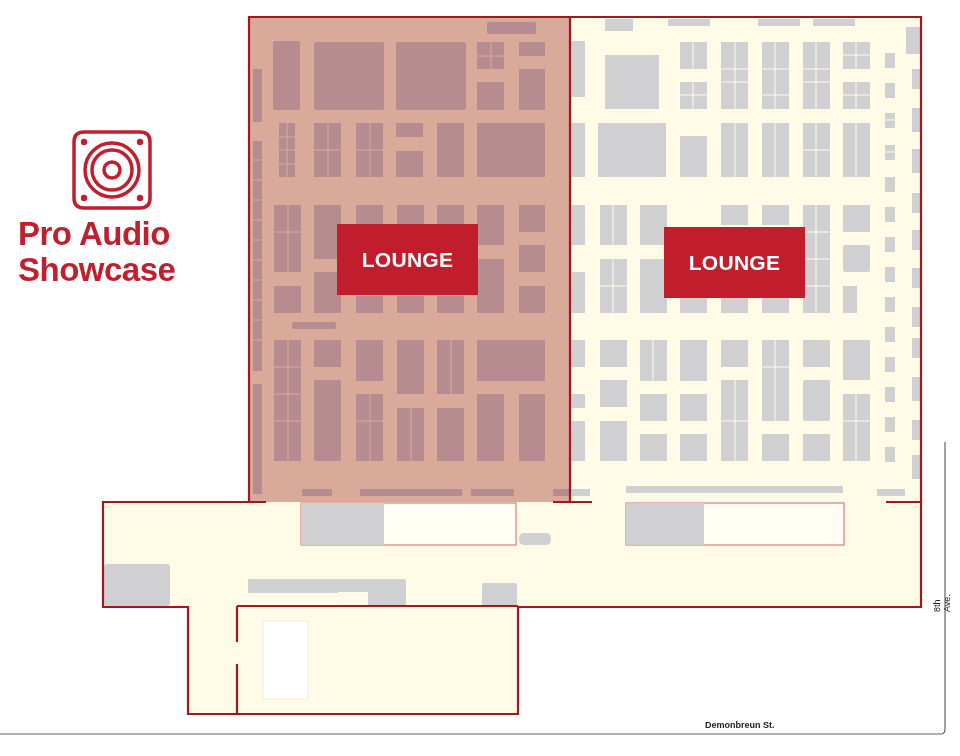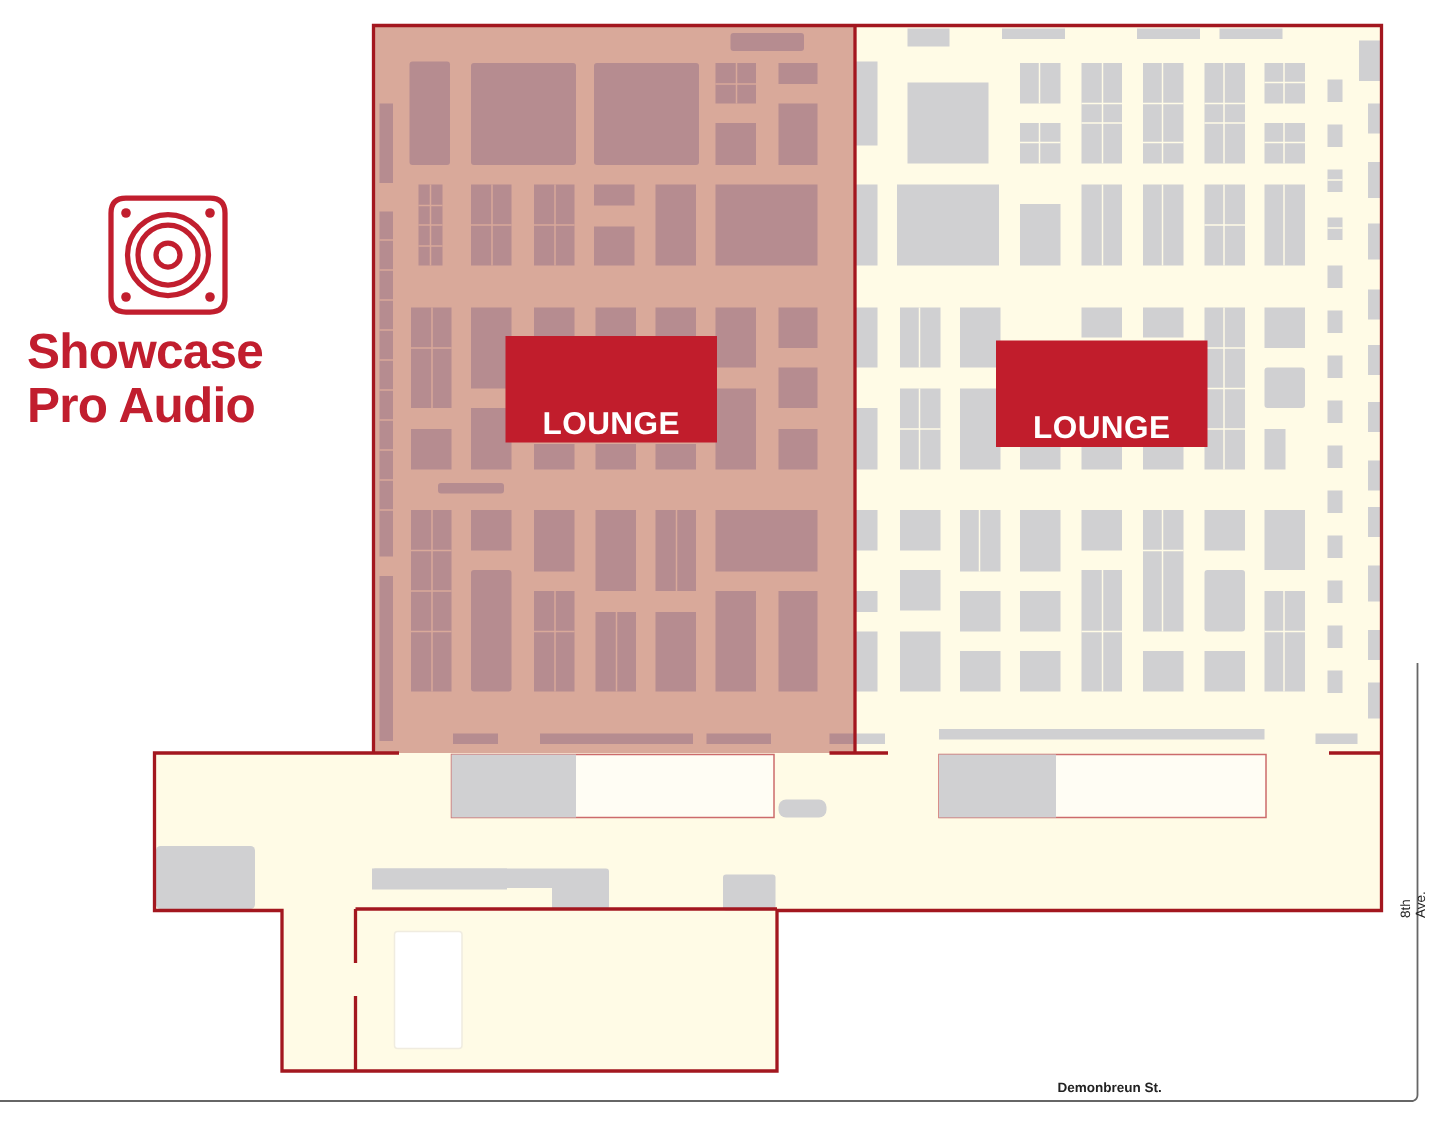--- a/index.html
+++ b/index.html
@@ -1,42 +1,42 @@
 <!DOCTYPE html>
 <html><head>
 <meta charset="utf-8">
 <style>
   html,body{margin:0;padding:0;background:#ffffff;}
   body{width:960px;height:756px;position:relative;overflow:hidden;font-family:"Liberation Sans",sans-serif;}
   .abs{position:absolute;}
   .logo-icon{left:70px;top:128px;width:84px;height:84px;}
   .logo-title{left:18px;top:216px;width:200px;color:#c11e2e;font-weight:bold;font-size:33px;line-height:36px;letter-spacing:-0.5px;}
   .map{left:0;top:0;width:960px;height:756px;}
-  .lounge{position:absolute;background:#c11d2c;color:#fff;font-weight:bold;font-size:21px;display:flex;align-items:flex-end;justify-content:center;letter-spacing:0.3px;}
+  .lounge{position:absolute;background:#c11d2c;color:#fff;font-weight:bold;font-size:21px;display:flex;align-items:center;justify-content:center;letter-spacing:0.3px;}
   .street{position:absolute;font-size:9px;color:#222;}
   .street-v{transform:rotate(-90deg);transform-origin:left top;}
 </style>
 </head>
 <body>
 
 <div class="abs logo-icon">
   <svg width="84" height="84" viewBox="0 0 84 84">
     <path d="M14 4 H70 Q80 4 80 14 V70 Q80 80 70 80 H14 Q4 80 4 70 V14 Q4 4 14 4 Z" fill="none" stroke="#c11e2e" stroke-width="3.5"></path>
     <circle cx="42" cy="42" r="27" fill="none" stroke="#c11e2e" stroke-width="3.5"></circle>
     <circle cx="42" cy="42" r="20" fill="none" stroke="#c11e2e" stroke-width="3.5"></circle>
     <circle cx="42" cy="42" r="8" fill="none" stroke="#c11e2e" stroke-width="3.5"></circle>
     <circle cx="14" cy="14" r="3.2" fill="#c11e2e"></circle>
     <circle cx="70" cy="14" r="3.2" fill="#c11e2e"></circle>
     <circle cx="14" cy="70" r="3.2" fill="#c11e2e"></circle>
     <circle cx="70" cy="70" r="3.2" fill="#c11e2e"></circle>
   </svg>
 </div>
 <div class="abs logo-title">
+  <div>Pro Audio</div>
   <div>Showcase</div>
-  <div>Pro Audio</div>
 </div>
 
 <svg class="abs map" width="960" height="756" viewBox="0 0 960 756">
 
   <g>
     <rect x="249" y="17" width="672" height="486" fill="#fffbe6"></rect>
     <rect x="103" y="502" width="818" height="105" fill="#fffbe6"></rect>
     <rect x="188" y="606" width="330" height="108" fill="#fffbe6"></rect>
   </g>
 

